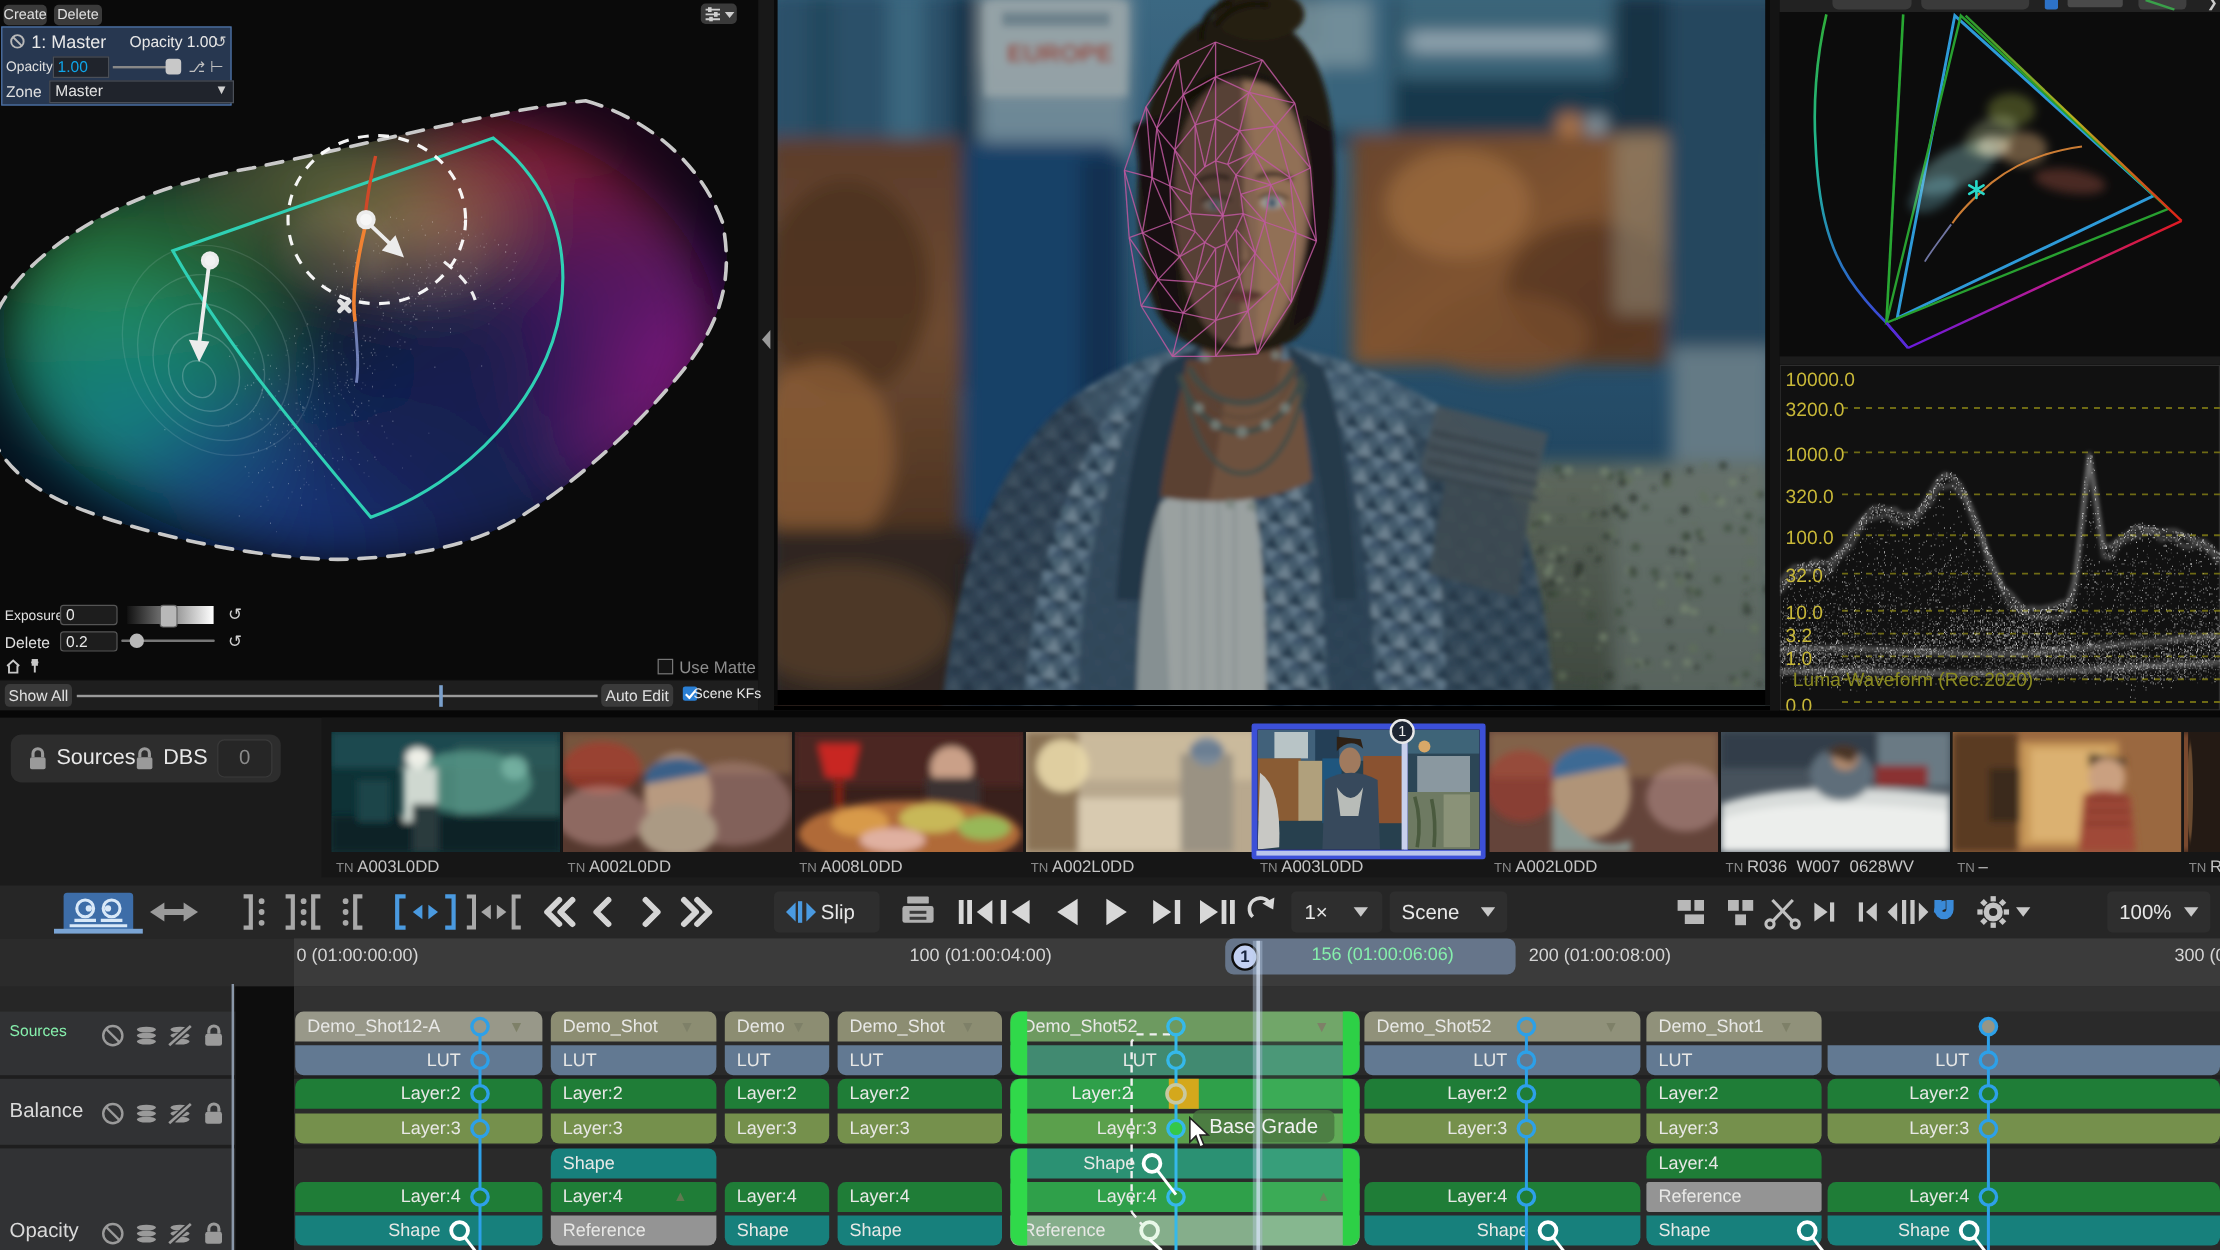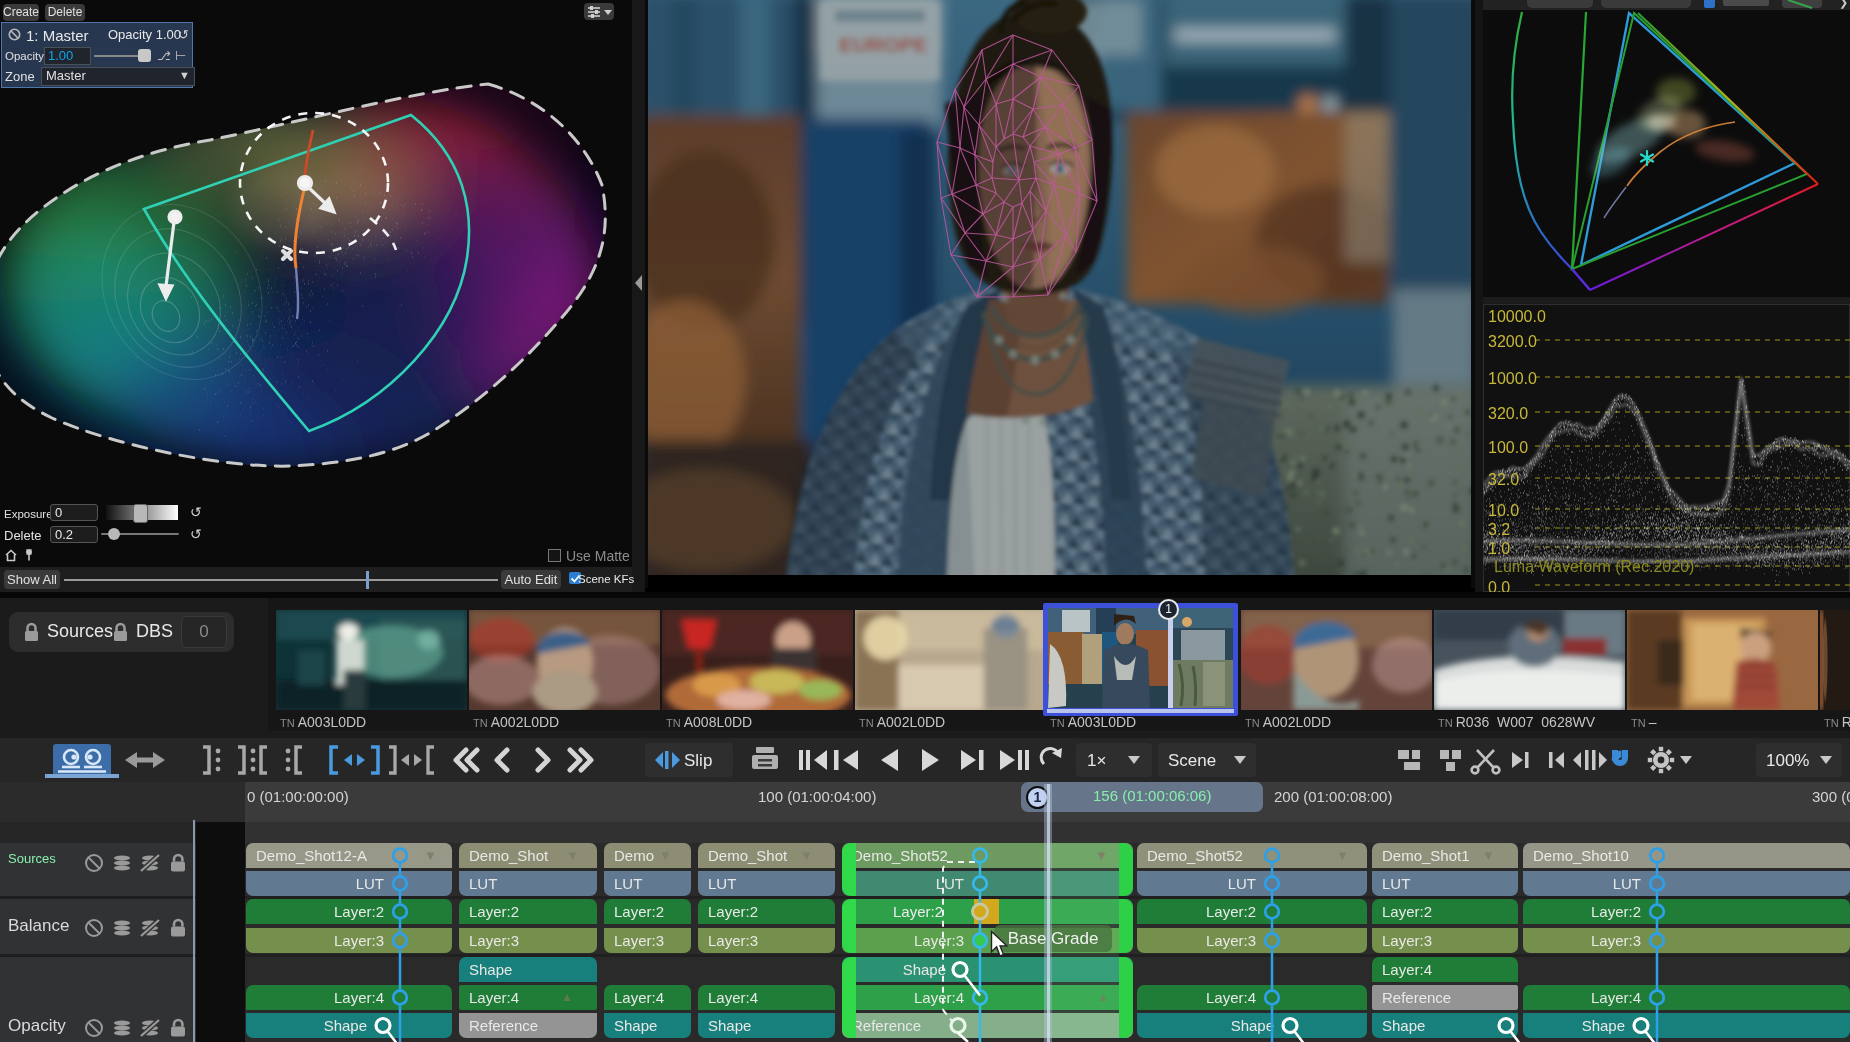--- a/index.html
+++ b/index.html
@@ -1215,23 +1215,20 @@
       </div>
 <div class="bar" style="left:1372px;top:219px;width:146px;border-radius:7px 7px 0 0;background:#1f7d37;">
         <span style="position:absolute;left:10px;">Layer:4</span>
       </div>
 <div class="bar" style="left:1372px;top:247px;width:146px;border-radius:2px;background:#949494;">
         <span style="position:absolute;left:10px;">Reference</span>
       </div>
 <div class="bar" style="left:1372px;top:275px;width:146px;border-radius:0 0 7px 7px;background:#17807c;">
         <span style="position:absolute;left:10px;">Shape</span>
       </div>
-<div class="bar" style="left:1523px;top:105px;width:327px;border-radius:7px 7px 0 0;background:#959687;">
-        <span style="position:absolute;left:10px;">Demo_Shot10</span>
-      </div>
 <div class="bar" style="left:1523px;top:133px;width:327px;border-radius:0 0 7px 7px;background:#627992;">
         <span style="position:absolute;right:209px;">LUT</span>
       </div>
 <div class="bar" style="left:1523px;top:161px;width:327px;border-radius:7px 7px 0 0;background:#1f7d37;">
         <span style="position:absolute;right:209px;">Layer:2</span>
       </div>
 <div class="bar" style="left:1523px;top:190px;width:327px;border-radius:0 0 7px 7px;background:#75904c;">
         <span style="position:absolute;right:209px;">Layer:3</span>
       </div>
 <div class="bar" style="left:1523px;top:247px;width:327px;border-radius:7px 7px 0 0;background:#1f7d37;">

